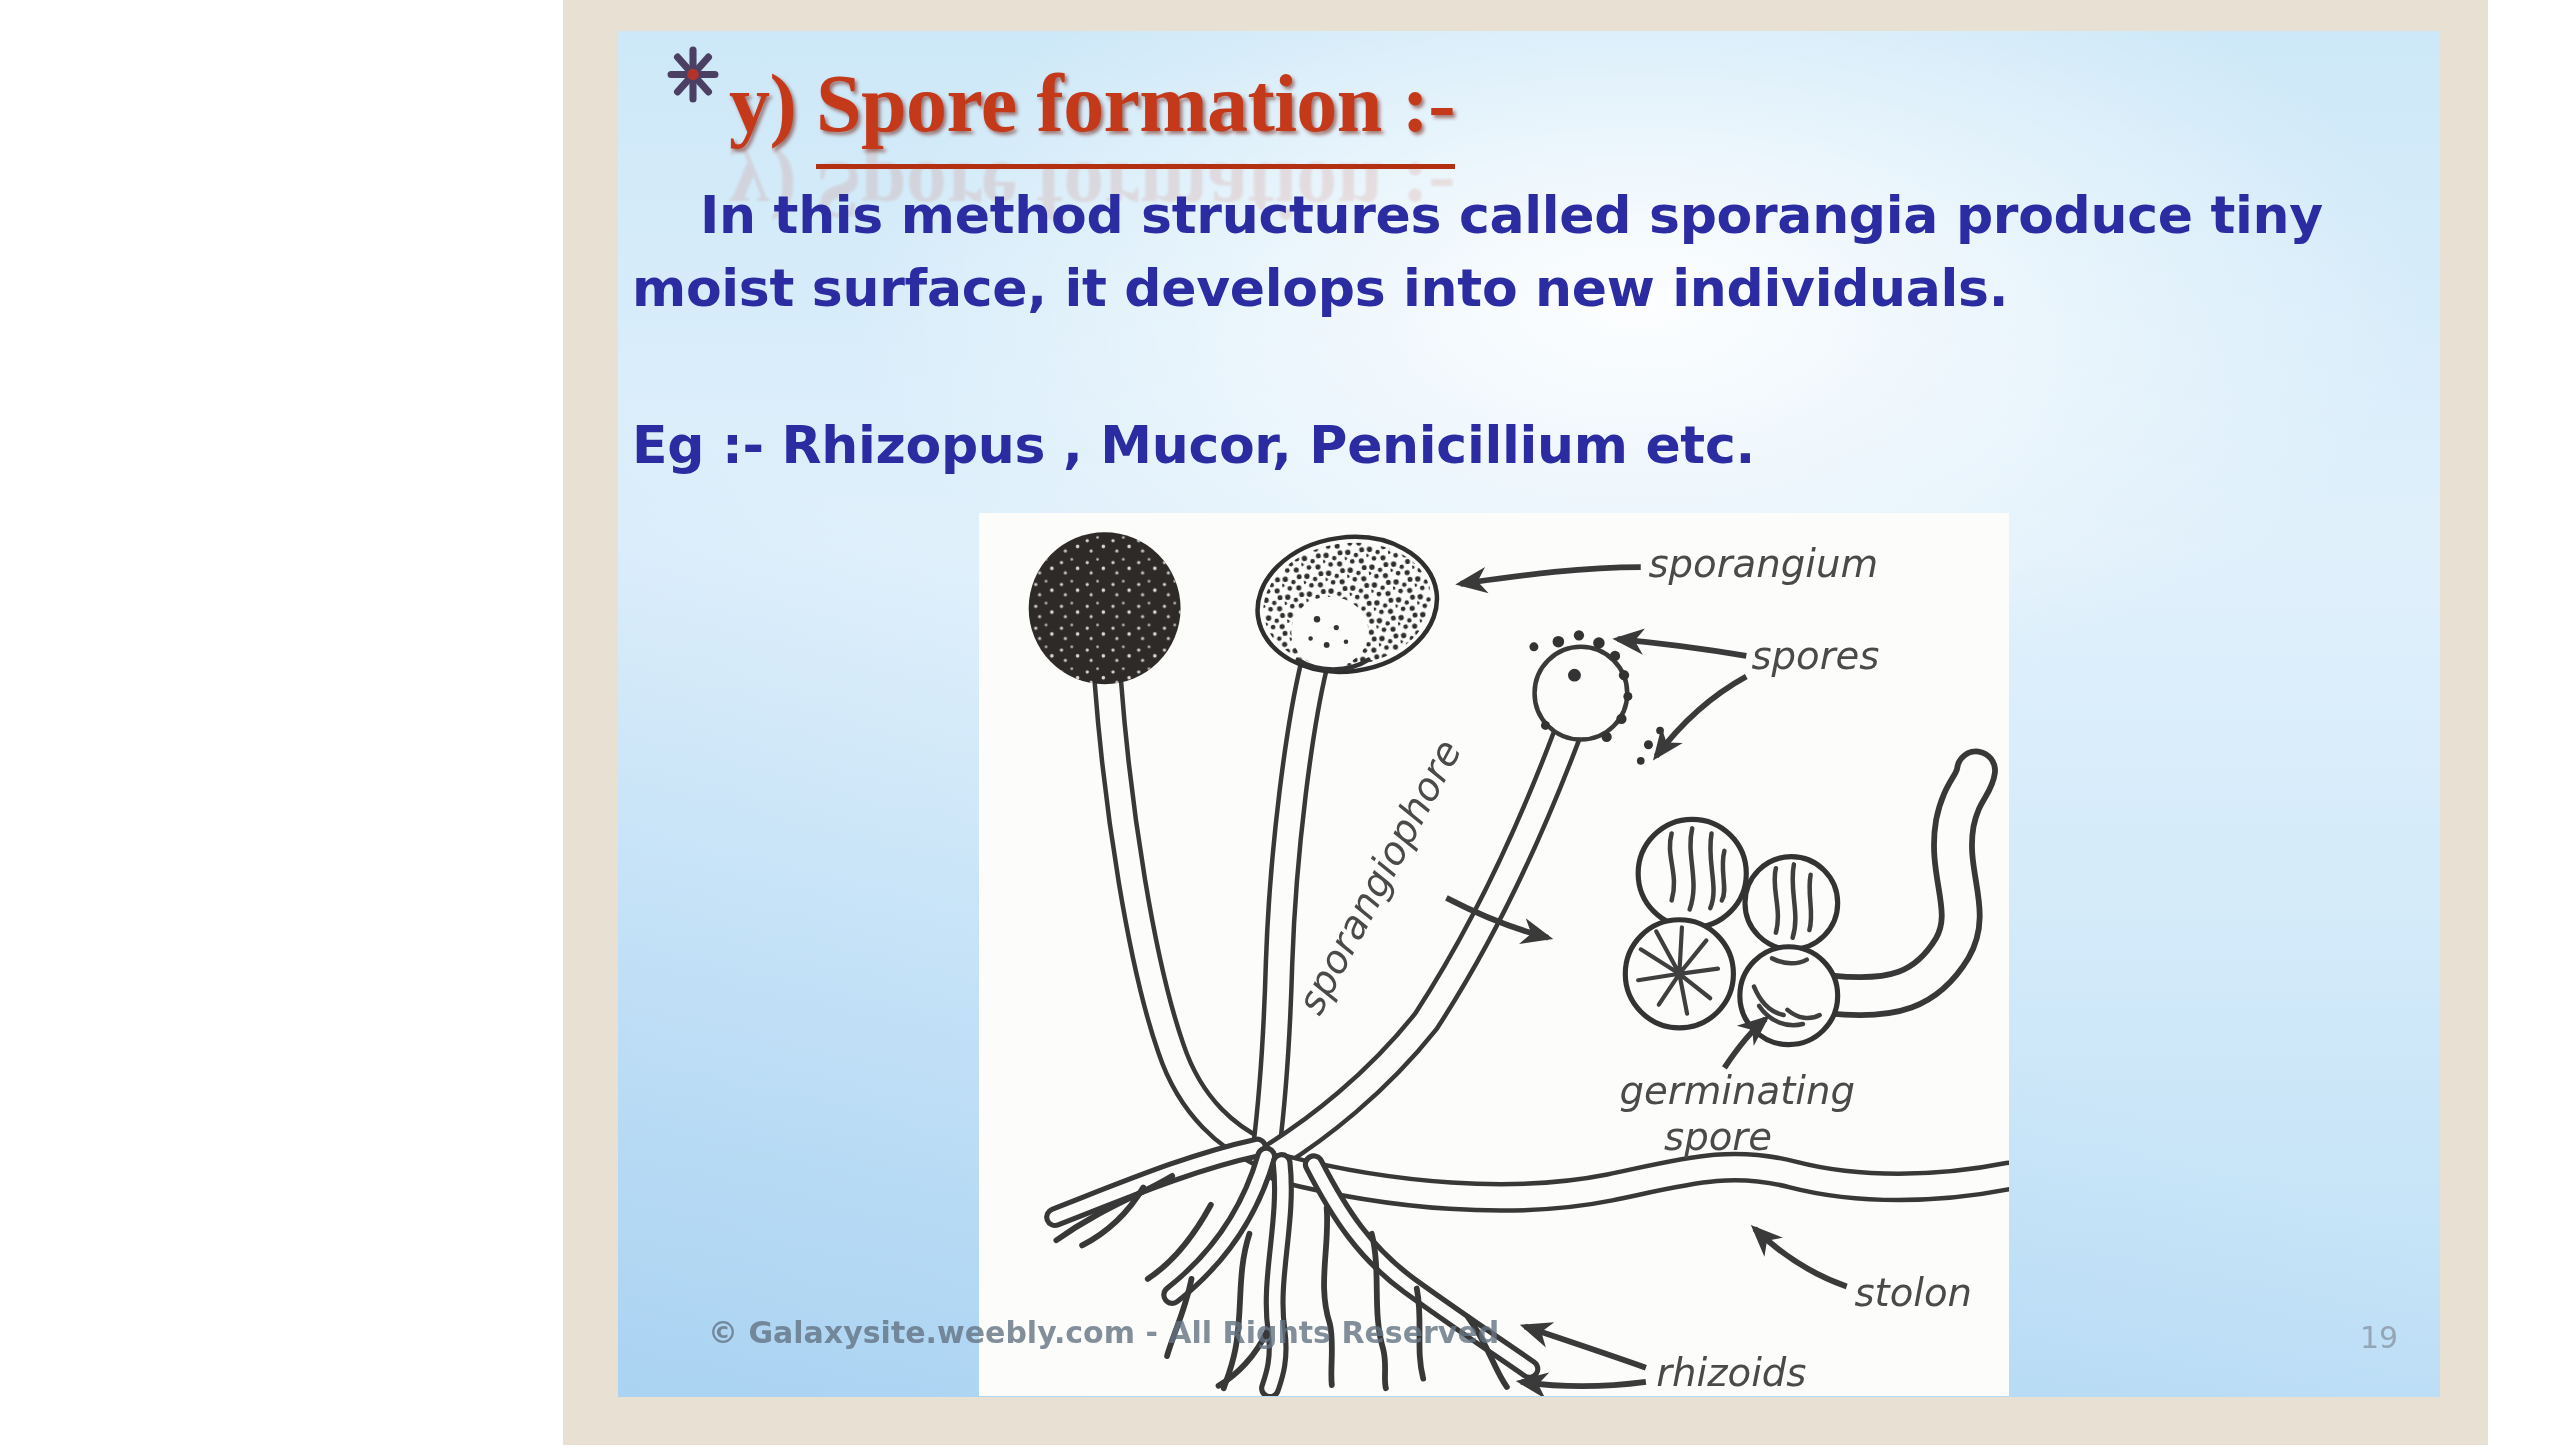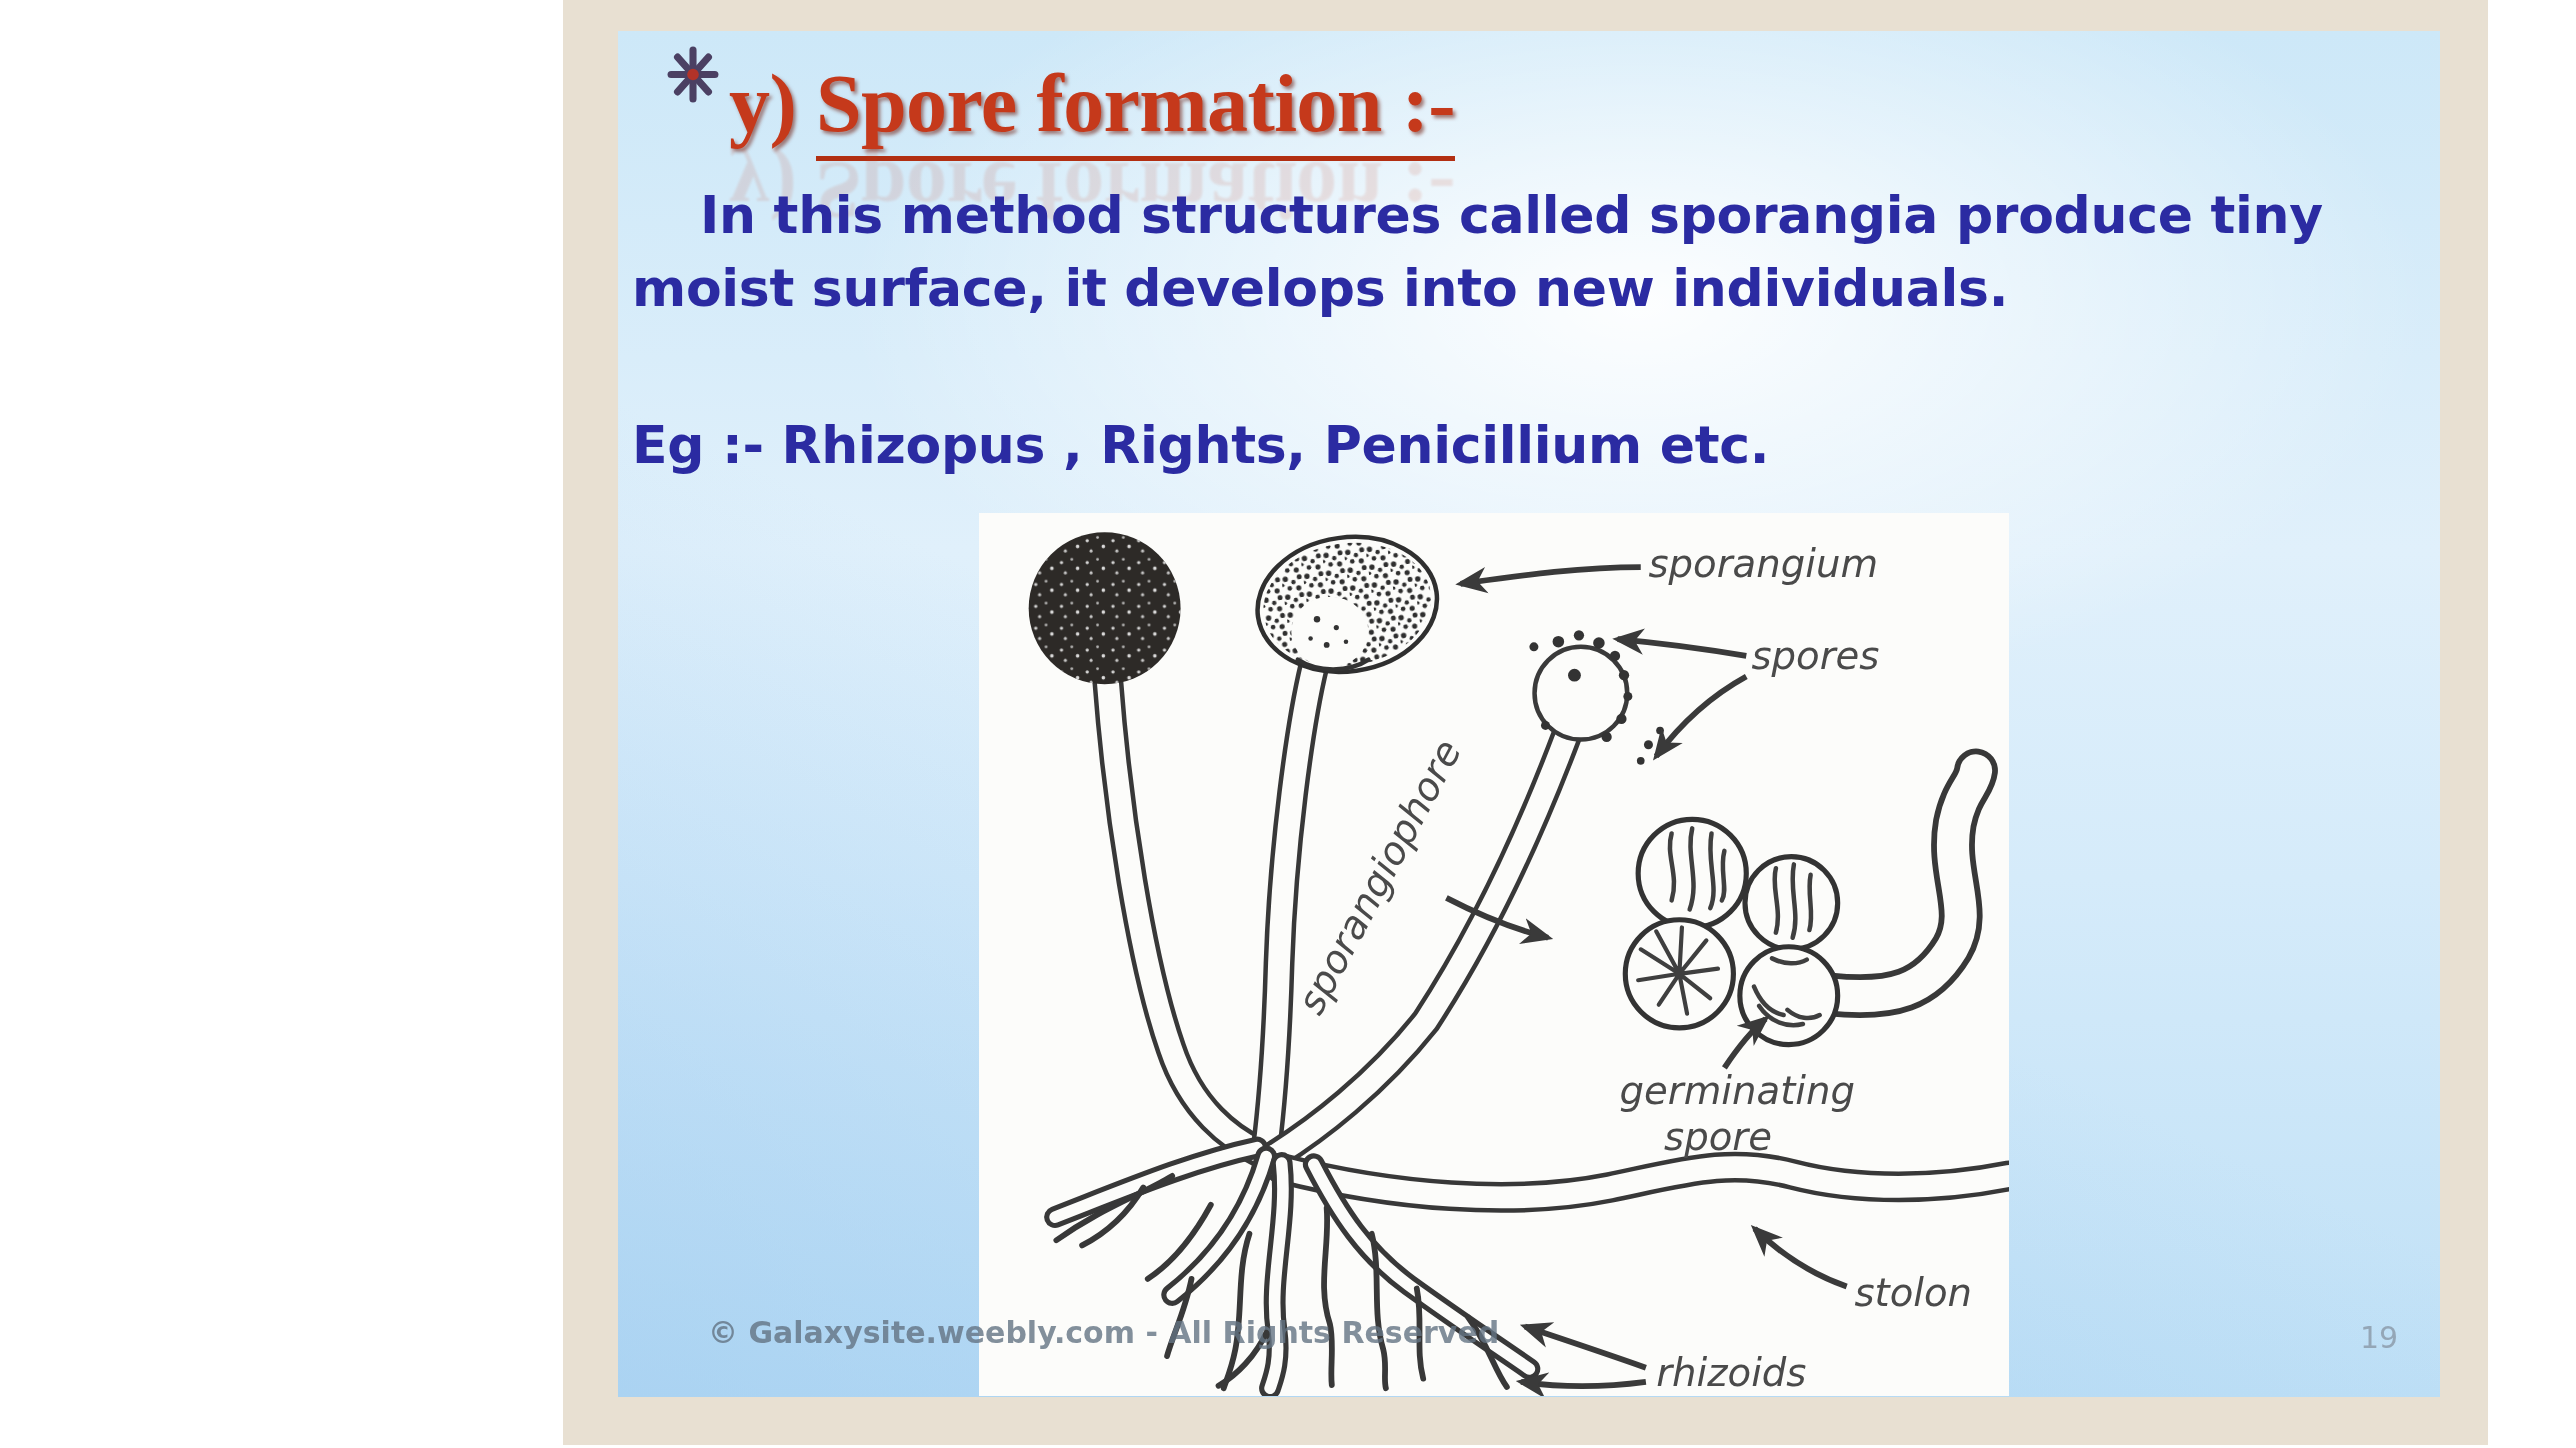--- a/index.html
+++ b/index.html
@@ -8,21 +8,21 @@
   .frame{position:absolute;left:563px;top:0;width:1925px;height:1445px;background:#e8e0d2;}
   .slide{position:absolute;left:618px;top:31px;width:1822px;height:1366px;
     background:
       radial-gradient(ellipse 62% 42% at 56% 20%, rgba(255,255,255,.95) 0%, rgba(255,255,255,0) 70%),
       linear-gradient(205deg, rgba(167,208,240,0) 55%, rgba(150,198,238,.5) 100%),
       linear-gradient(180deg, #cde8f8 0%, #e0f0fb 38%, #d5ebfa 62%, #bfe0f6 100%);}
   .asterisk{position:absolute;left:46px;top:10.3px;width:58px;height:67px;}
   .title{position:absolute;left:111px;top:30px;white-space:nowrap;
          font-family:"Liberation Serif",serif;font-weight:bold;font-size:82px;line-height:1.05;
          color:#c5391b;text-shadow:2.6px 3.2px 3.9px rgba(110,22,8,.55);letter-spacing:-0.6px;}
-  .title .u{display:inline-block;padding-bottom:9px;border-bottom:5.8px solid #b22f12;}
+  .title .u{display:inline-block;padding-bottom:17px;border-bottom:5.8px solid #b22f12;}
   .title-reflect{position:absolute;left:111px;top:116px;white-space:nowrap;
          font-family:"Liberation Serif",serif;font-weight:bold;font-size:82px;line-height:1.05;
          color:#c5391b;transform:scaleY(-1);opacity:.12;filter:blur(1.3px);letter-spacing:-0.6px;}
   .para{position:absolute;left:14px;top:148px;color:#2b2ba2;font-weight:bold;
         font-size:52px;line-height:73px;letter-spacing:-0.3px;}
   .pline{white-space:nowrap;}
   .pline.indent{padding-left:68px;}
   .eg{position:absolute;left:14px;top:384px;color:#2b2ba2;font-weight:bold;
       font-size:52px;white-space:nowrap;letter-spacing:-0.3px;}
   .diagram{position:absolute;left:361px;top:482px;width:1030px;height:883px;background:#fcfcfa;font-style:italic;}
@@ -63,21 +63,21 @@
     </svg>
 
     <div class="title"><span>y) </span><span class="u">Spore formation :-</span></div>
     <div class="title-reflect"><span>y) </span><span>Spore formation :-</span></div>
 
     <div class="para">
       <div class="pline indent">In this method structures called sporangia produce tiny</div>
       <div class="pline">moist surface, it develops into new individuals.</div>
     </div>
 
-    <div class="eg">Eg :- Rhizopus , Rights, Penicillium etc.</div>
+    <div class="eg">Eg :- Rhizopus , Mucor, Penicillium etc.</div>
 
     <div class="diagram">
       <svg viewBox="0 0 1600 1372" width="1030" height="883">
         <defs>
           <marker id="ah" viewBox="0 0 12 10" refX="10" refY="5" markerWidth="5.5" markerHeight="5" orient="auto-start-reverse">
             <path d="M0,0 L12,5 L0,10 L3.5,5 z" fill="#3a3a3a"></path>
           </marker>
           <pattern id="stipple" width="34" height="28" patternUnits="userSpaceOnUse">
             <circle cx="6" cy="6" r="4.2" fill="#2f2f2f"></circle>
             <circle cx="18" cy="12" r="3.4" fill="#2f2f2f"></circle>

